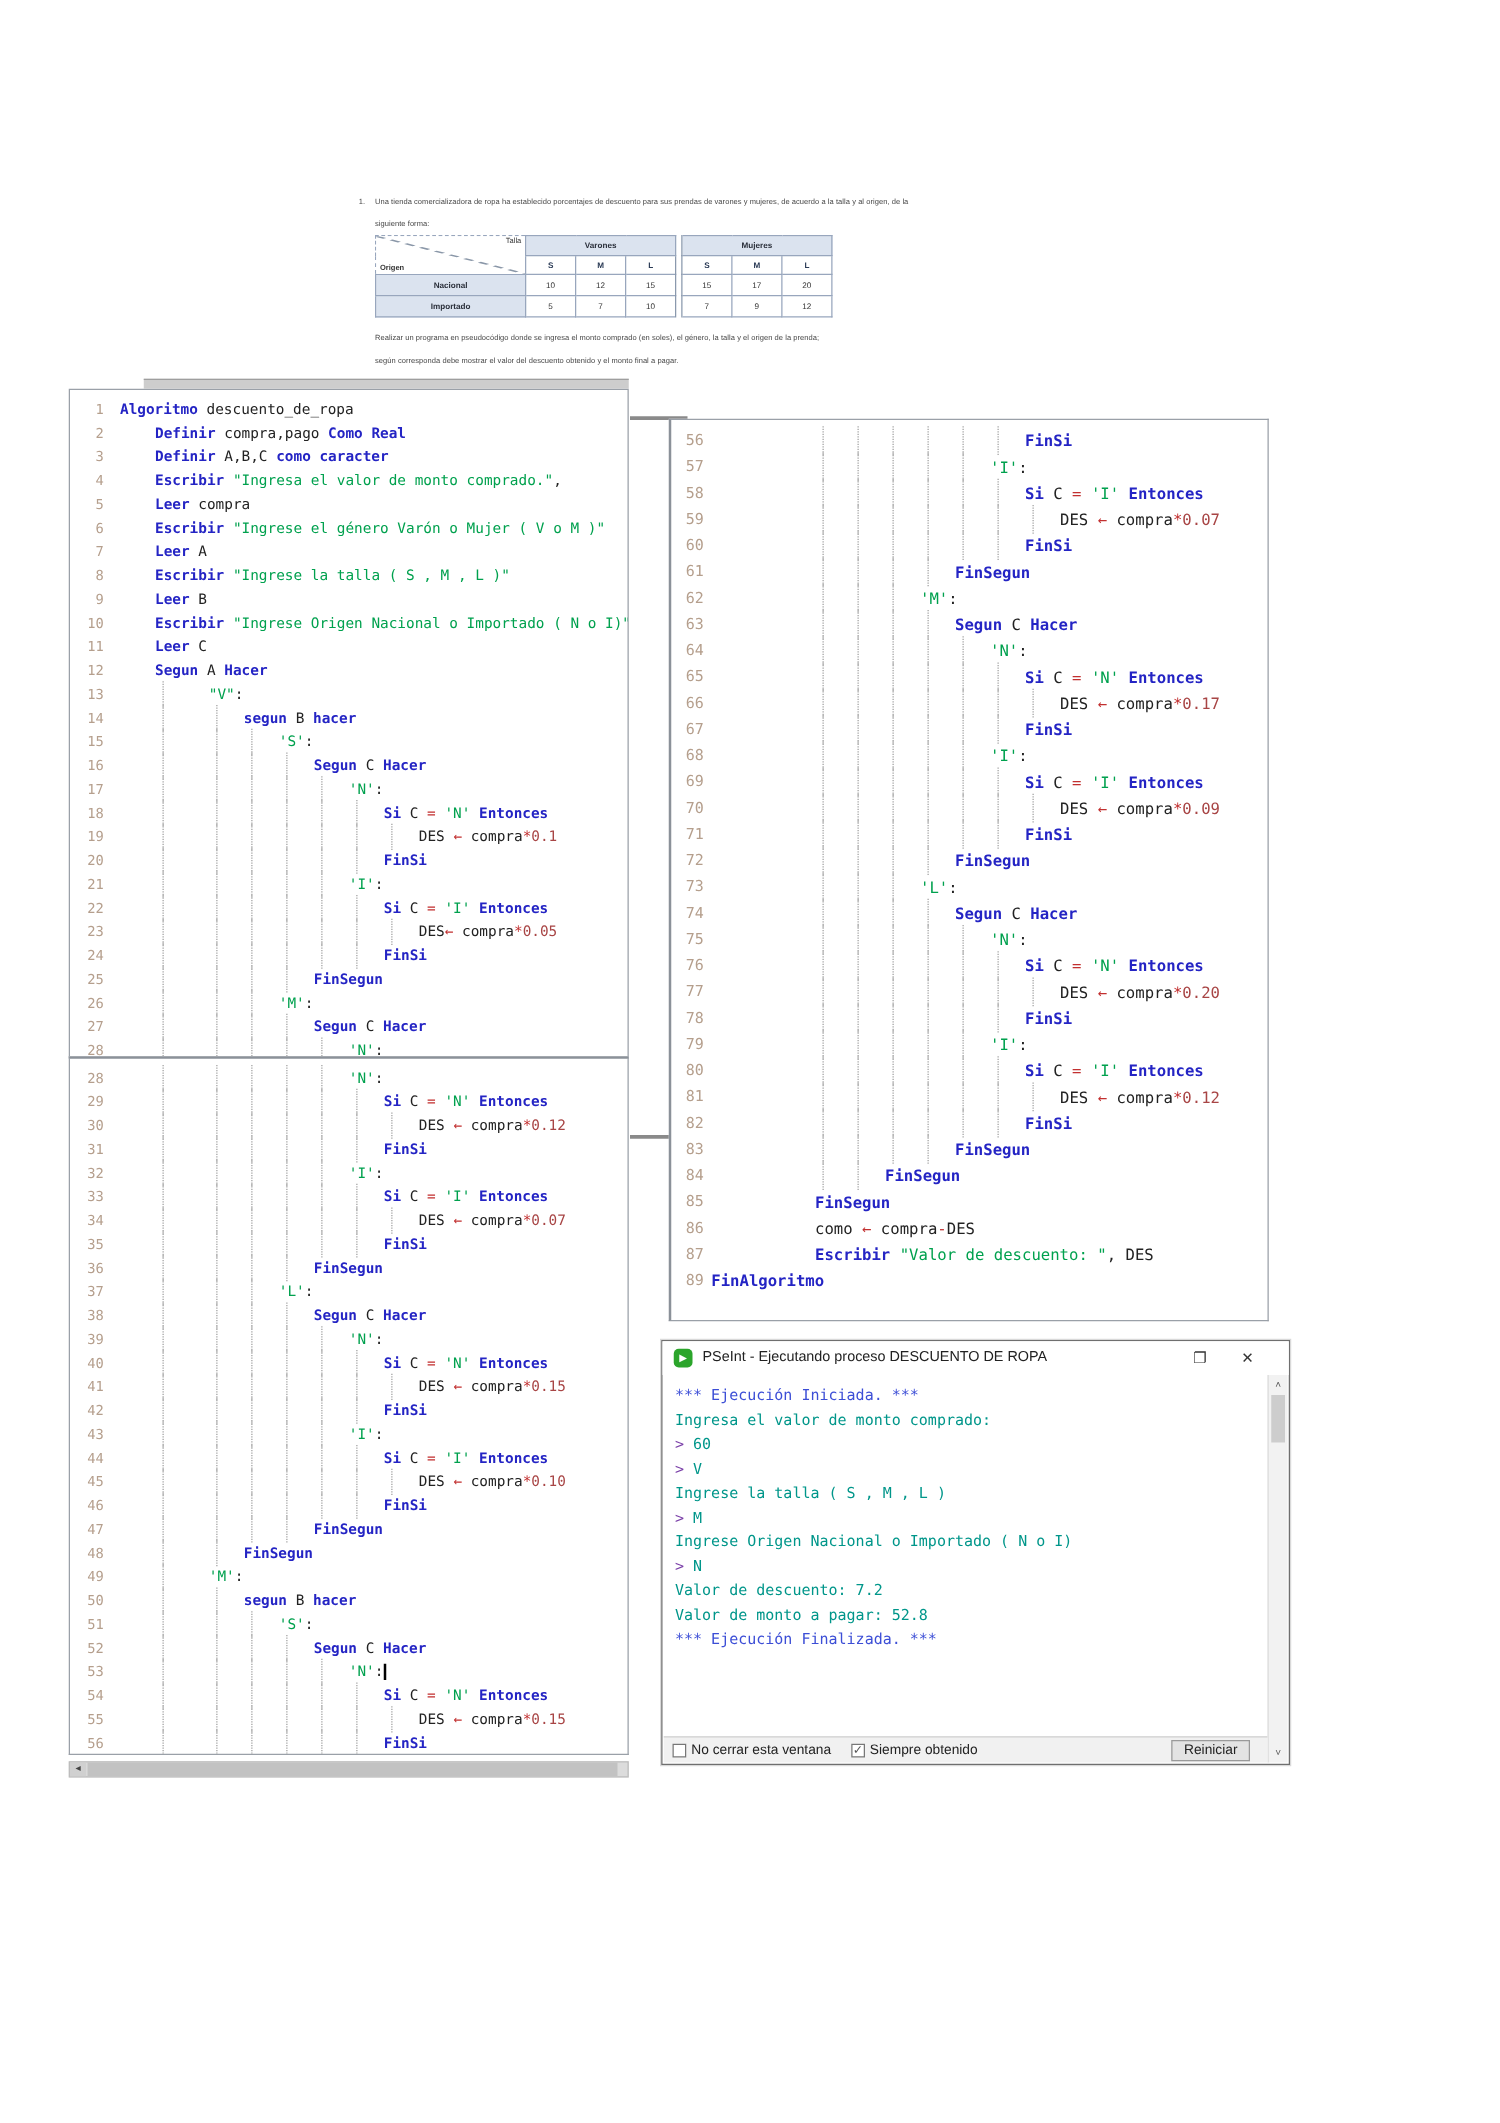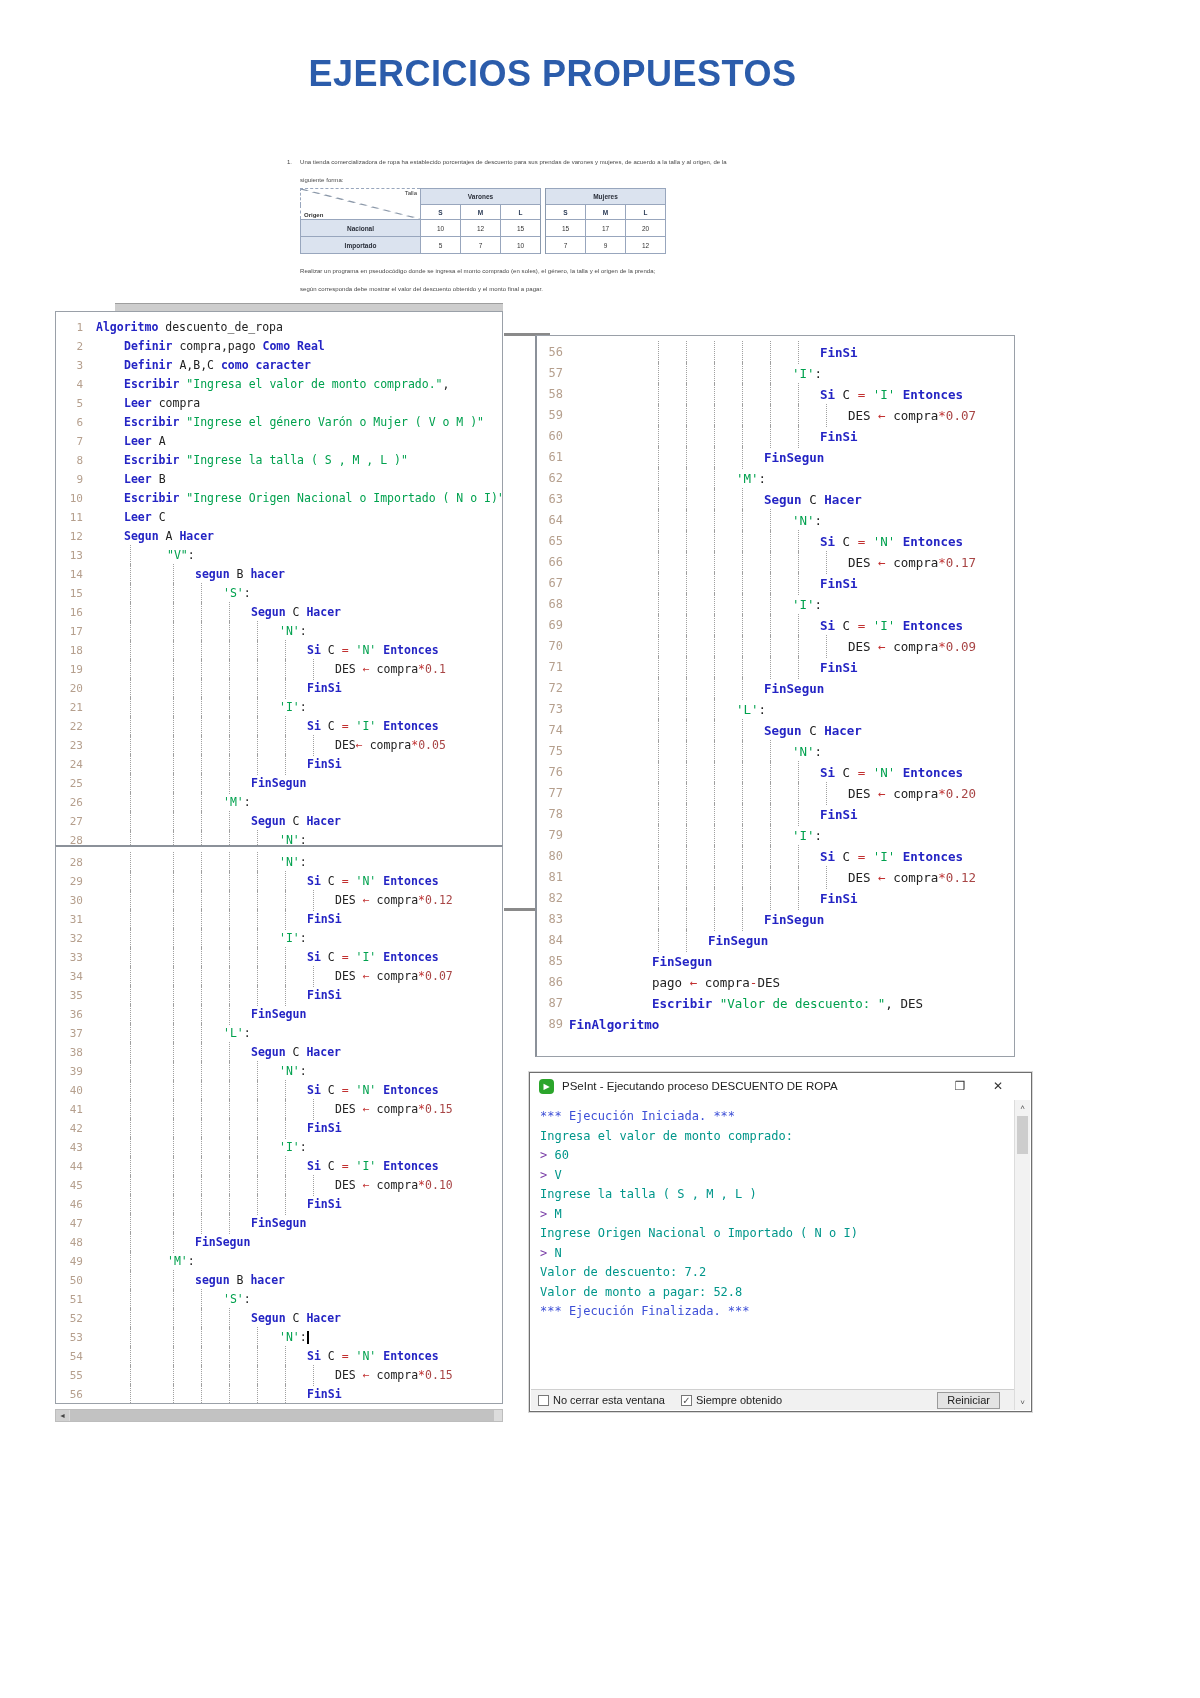--- a/index.html
+++ b/index.html
@@ -102,21 +102,20 @@
   .cb2{margin-left:14px}
   .cb-label{margin-right:2px}
   .btn{position:absolute;right:14px;top:2px;height:17px;padding:0 9px;background:#e3e3e3;
        border:1px solid #9a9a9a;font-size:11px;line-height:15px;color:#222}
 </style>
 </head>
 <body>
 
 <div class="page">
 
-  <div class="doc-title">EJERCICIOS PROPUESTOS</div>
 
   <div class="ex-num">1.</div>
   <div class="ex-line" id="intro0">Una tienda comercializadora de ropa ha establecido porcentajes de descuento para sus prendas de varones y mujeres, de acuerdo a la talla y al origen, de la</div>
   <div class="ex-line" id="intro1">siguiente forma:</div>
 
   <table class="disc" id="disc-table">
       <tbody>
         <tr>
           <td class="corner" rowspan="2">
             <svg viewBox="0 0 100 100" preserveAspectRatio="none">
@@ -255,21 +254,21 @@
         <div class="cl" style="height: 21px; line-height: 21px; font-size: 12.5px;"><span class="ln" style="width: 26px; font-size: 12px;">76</span><i class="gd" style="left: 121px;"></i><i class="gd" style="left: 149px;"></i><i class="gd" style="left: 177px;"></i><i class="gd" style="left: 205px;"></i><i class="gd" style="left: 233px;"></i><i class="gd" style="left: 261px;"></i><span class="cc" style="margin-left: 283px;"><span class="t-k">Si</span><span class="t-p"> C </span><span class="t-o">=</span><span class="t-p"> </span><span class="t-s">'N'</span><span class="t-p"> </span><span class="t-k">Entonces</span></span></div>
         <div class="cl" style="height: 21px; line-height: 21px; font-size: 12.5px;"><span class="ln" style="width: 26px; font-size: 12px;">77</span><i class="gd" style="left: 121px;"></i><i class="gd" style="left: 149px;"></i><i class="gd" style="left: 177px;"></i><i class="gd" style="left: 205px;"></i><i class="gd" style="left: 233px;"></i><i class="gd" style="left: 261px;"></i><i class="gd" style="left: 289px;"></i><span class="cc" style="margin-left: 311px;"><span class="t-p">DES </span><span class="t-o">←</span><span class="t-p"> compra</span><span class="t-o">*</span><span class="t-n">0.20</span></span></div>
         <div class="cl" style="height: 21px; line-height: 21px; font-size: 12.5px;"><span class="ln" style="width: 26px; font-size: 12px;">78</span><i class="gd" style="left: 121px;"></i><i class="gd" style="left: 149px;"></i><i class="gd" style="left: 177px;"></i><i class="gd" style="left: 205px;"></i><i class="gd" style="left: 233px;"></i><i class="gd" style="left: 261px;"></i><span class="cc" style="margin-left: 283px;"><span class="t-k">FinSi</span></span></div>
         <div class="cl" style="height: 21px; line-height: 21px; font-size: 12.5px;"><span class="ln" style="width: 26px; font-size: 12px;">79</span><i class="gd" style="left: 121px;"></i><i class="gd" style="left: 149px;"></i><i class="gd" style="left: 177px;"></i><i class="gd" style="left: 205px;"></i><i class="gd" style="left: 233px;"></i><span class="cc" style="margin-left: 255px;"><span class="t-s">'I'</span><span class="t-p">:</span></span></div>
         <div class="cl" style="height: 21px; line-height: 21px; font-size: 12.5px;"><span class="ln" style="width: 26px; font-size: 12px;">80</span><i class="gd" style="left: 121px;"></i><i class="gd" style="left: 149px;"></i><i class="gd" style="left: 177px;"></i><i class="gd" style="left: 205px;"></i><i class="gd" style="left: 233px;"></i><i class="gd" style="left: 261px;"></i><span class="cc" style="margin-left: 283px;"><span class="t-k">Si</span><span class="t-p"> C </span><span class="t-o">=</span><span class="t-p"> </span><span class="t-s">'I'</span><span class="t-p"> </span><span class="t-k">Entonces</span></span></div>
         <div class="cl" style="height: 21px; line-height: 21px; font-size: 12.5px;"><span class="ln" style="width: 26px; font-size: 12px;">81</span><i class="gd" style="left: 121px;"></i><i class="gd" style="left: 149px;"></i><i class="gd" style="left: 177px;"></i><i class="gd" style="left: 205px;"></i><i class="gd" style="left: 233px;"></i><i class="gd" style="left: 261px;"></i><i class="gd" style="left: 289px;"></i><span class="cc" style="margin-left: 311px;"><span class="t-p">DES </span><span class="t-o">←</span><span class="t-p"> compra</span><span class="t-o">*</span><span class="t-n">0.12</span></span></div>
         <div class="cl" style="height: 21px; line-height: 21px; font-size: 12.5px;"><span class="ln" style="width: 26px; font-size: 12px;">82</span><i class="gd" style="left: 121px;"></i><i class="gd" style="left: 149px;"></i><i class="gd" style="left: 177px;"></i><i class="gd" style="left: 205px;"></i><i class="gd" style="left: 233px;"></i><i class="gd" style="left: 261px;"></i><span class="cc" style="margin-left: 283px;"><span class="t-k">FinSi</span></span></div>
         <div class="cl" style="height: 21px; line-height: 21px; font-size: 12.5px;"><span class="ln" style="width: 26px; font-size: 12px;">83</span><i class="gd" style="left: 121px;"></i><i class="gd" style="left: 149px;"></i><i class="gd" style="left: 177px;"></i><i class="gd" style="left: 205px;"></i><span class="cc" style="margin-left: 227px;"><span class="t-k">FinSegun</span></span></div>
         <div class="cl" style="height: 21px; line-height: 21px; font-size: 12.5px;"><span class="ln" style="width: 26px; font-size: 12px;">84</span><i class="gd" style="left: 121px;"></i><i class="gd" style="left: 149px;"></i><span class="cc" style="margin-left: 171px;"><span class="t-k">FinSegun</span></span></div>
         <div class="cl" style="height: 21px; line-height: 21px; font-size: 12.5px;"><span class="ln" style="width: 26px; font-size: 12px;">85</span><span class="cc" style="margin-left: 115px;"><span class="t-k">FinSegun</span></span></div>
-        <div class="cl" style="height: 21px; line-height: 21px; font-size: 12.5px;"><span class="ln" style="width: 26px; font-size: 12px;">86</span><span class="cc" style="margin-left: 115px;"><span class="t-p">pago </span><span class="t-o">←</span><span class="t-p"> compra</span><span class="t-o">-</span><span class="t-p">DES</span></span></div>
+        <div class="cl" style="height: 21px; line-height: 21px; font-size: 12.5px;"><span class="ln" style="width: 26px; font-size: 12px;">86</span><span class="cc" style="margin-left: 115px;"><span class="t-p">como </span><span class="t-o">←</span><span class="t-p"> compra</span><span class="t-o">-</span><span class="t-p">DES</span></span></div>
         <div class="cl" style="height: 21px; line-height: 21px; font-size: 12.5px;"><span class="ln" style="width: 26px; font-size: 12px;">87</span><span class="cc" style="margin-left: 115px;"><span class="t-k">Escribir</span><span class="t-p"> </span><span class="t-s">"Valor de descuento: "</span><span class="t-p">, DES</span></span></div>
         <div class="cl" style="height: 21px; line-height: 21px; font-size: 12.5px;"><span class="ln" style="width: 26px; font-size: 12px;">89</span><span class="cc" style="margin-left: 32px;"><span class="t-k">FinAlgoritmo</span></span></div>
       </div>
     </div>
 
   <div class="hscroll">
     <div class="arrow">◄</div>
     <div class="thumb"></div>
   </div>
 

